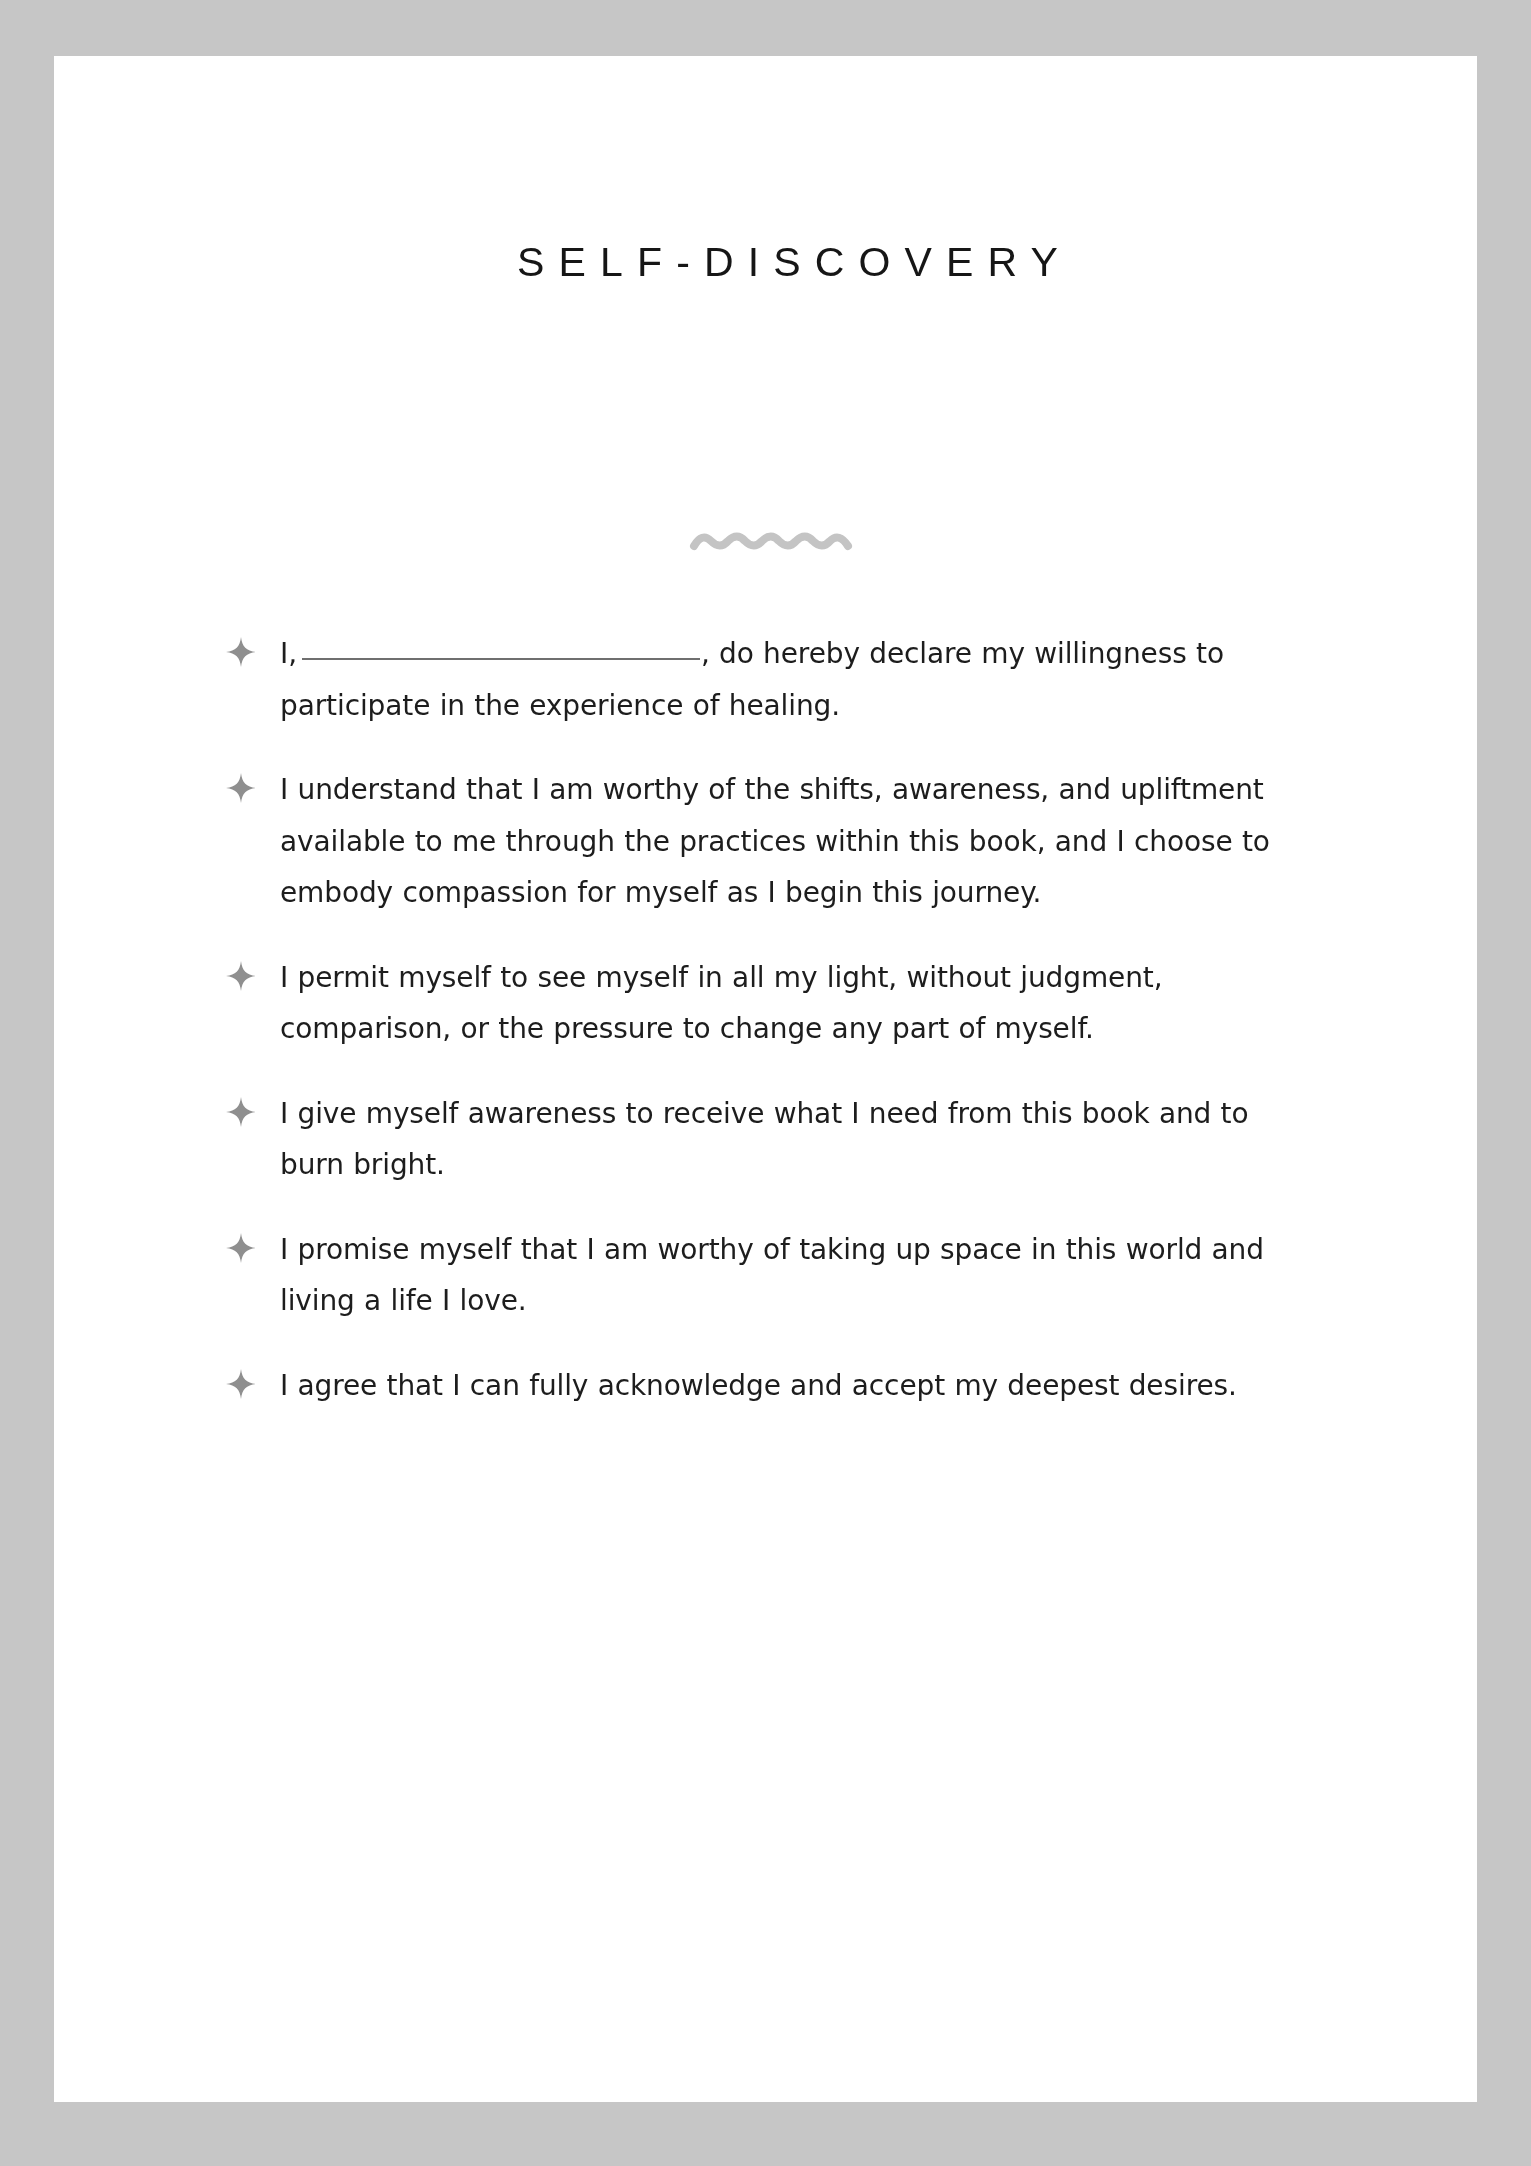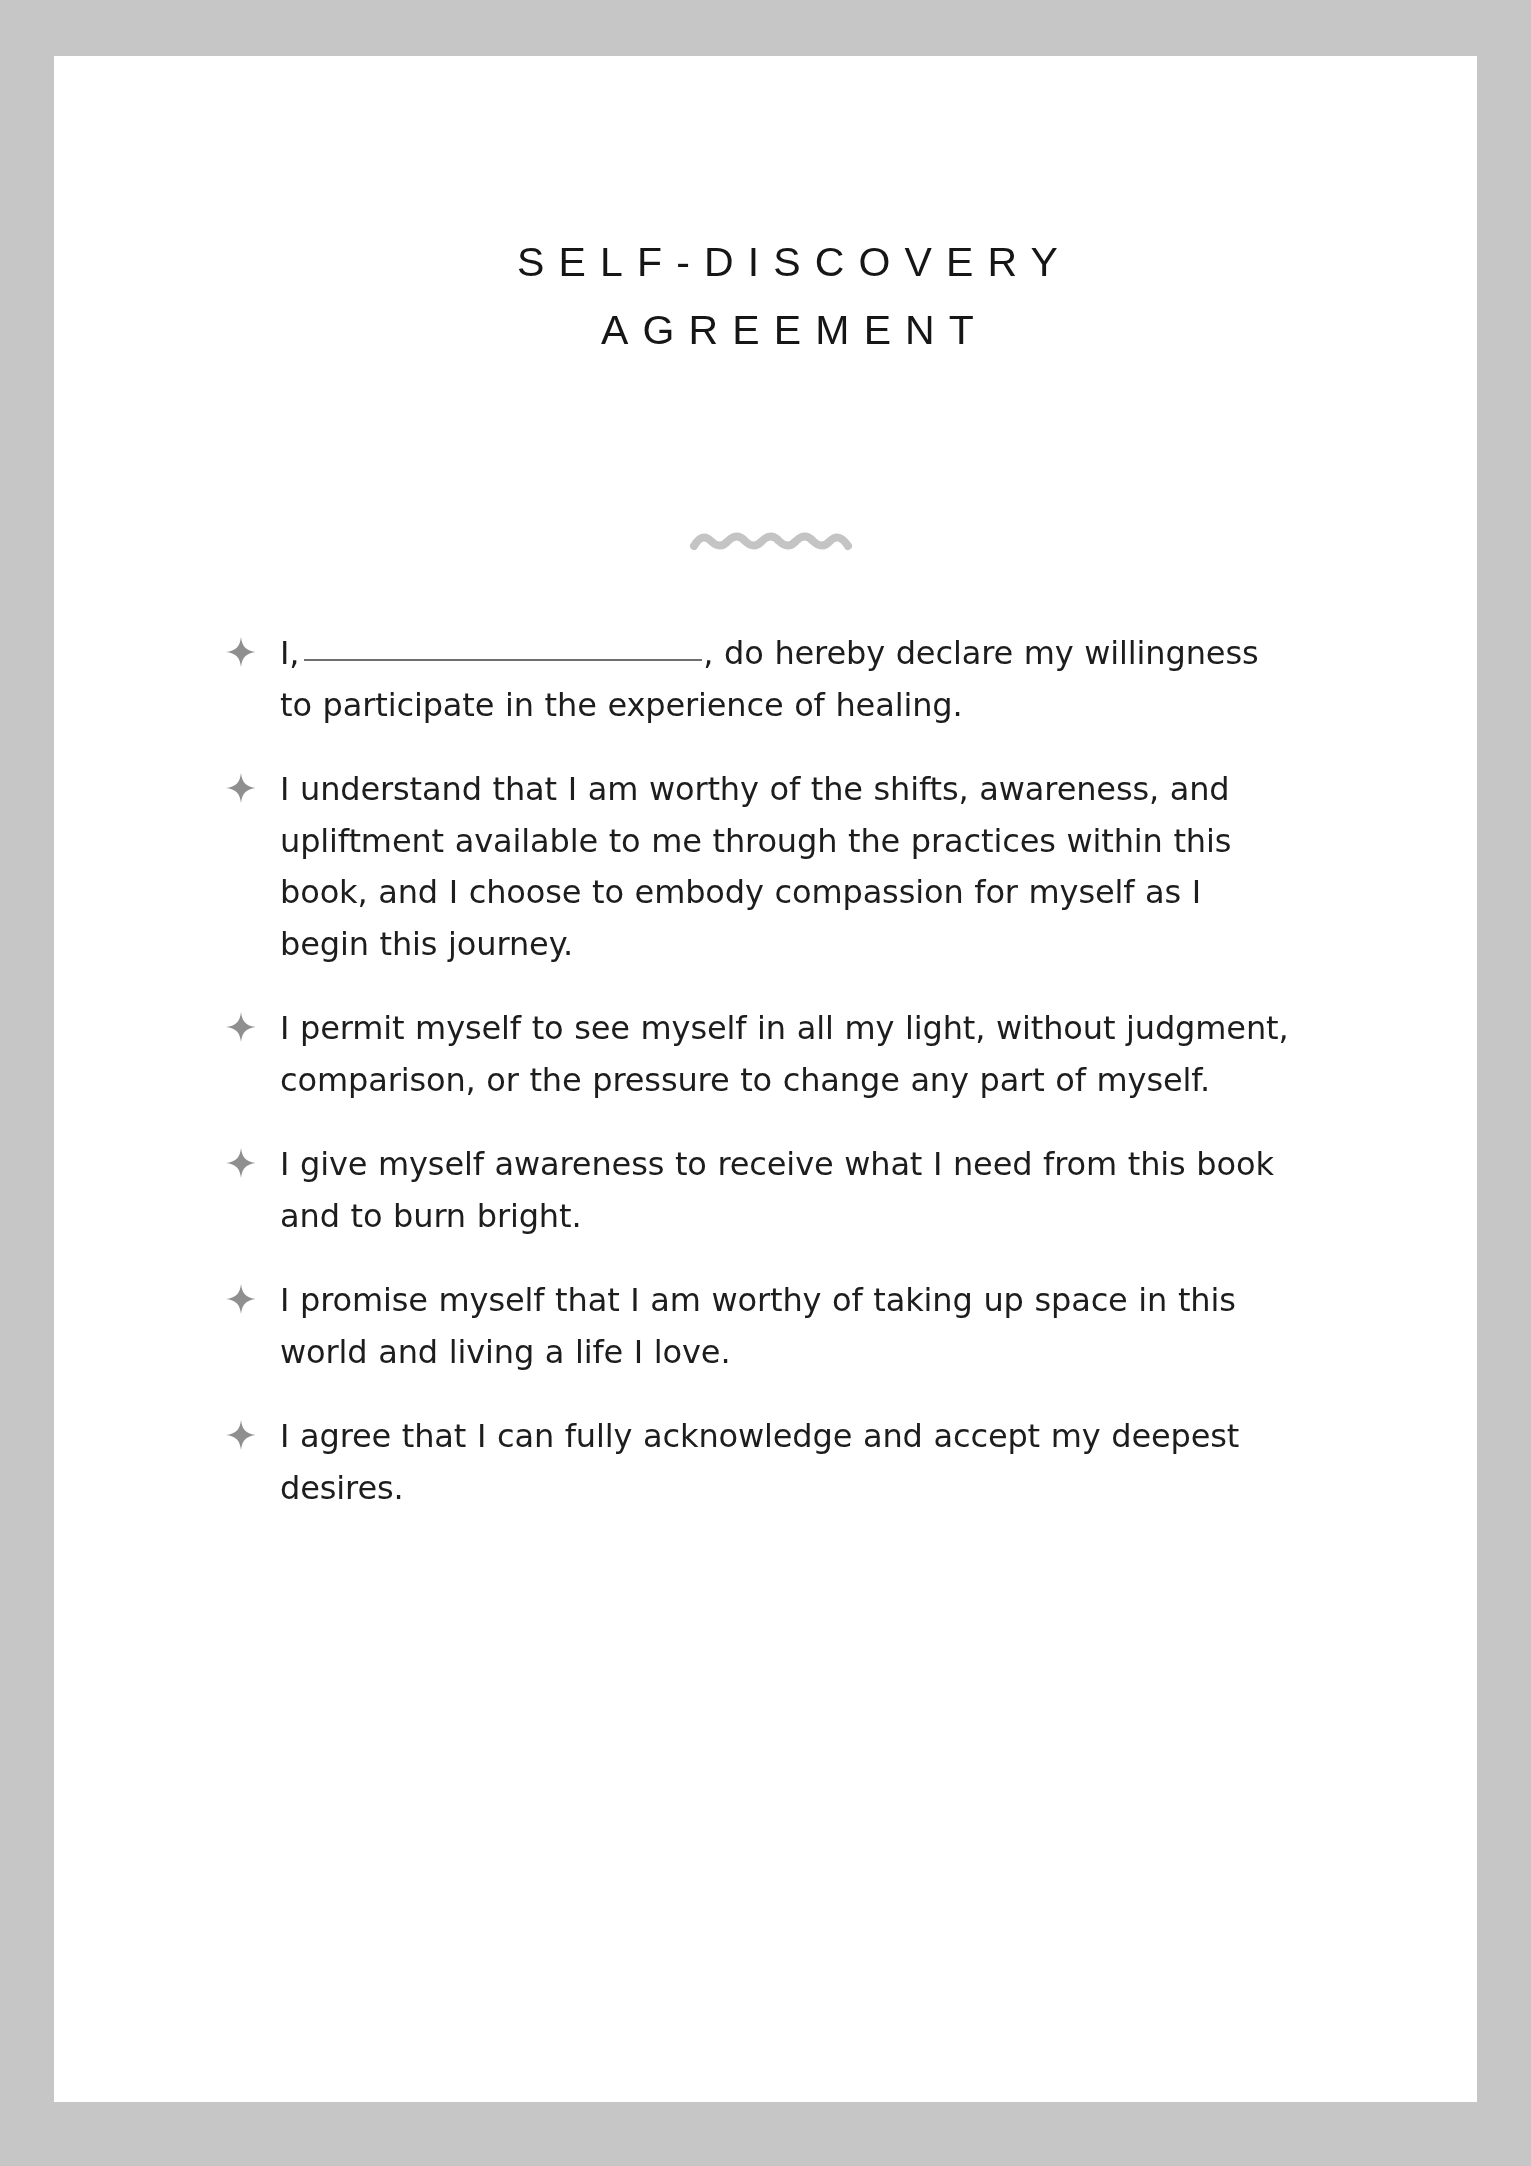--- a/index.html
+++ b/index.html
@@ -76,21 +76,21 @@
     position: absolute;
     left: 8px;
     top: 9px;
     width: 30px;
     height: 30px;
     display: block;
   }
 
   .item-text {
     font-family: "DejaVu Sans", sans-serif;
-    font-size: 32px;
+    font-size: 28px;
     font-weight: 400;
     color: #1d1d1d;
     line-height: 51.5px;
     letter-spacing: -0.004em;
     word-spacing: 0.02em;
     max-width: 1020px;
   }
 
   
   .blank-rule {
@@ -102,21 +102,20 @@
     margin: 0 1px 0 5px;
   }
 </style>
 </head>
 <body>
 
 <div class="page">
 
   <div class="title-block">
     <div class="title-line">SELF-DISCOVERY</div>
-    <div class="title-line">AGREEMENT</div>
   </div>
 
   <div class="divider">
     <svg width="176" height="40" viewBox="0 0 176 40">
       <path d="M6 24 Q 14 10 23 19 Q 32 28 40 19 Q 49 10 57 19 Q 66 28 74 19 Q 83 10 91 19 Q 100 28 108 19 Q 117 10 125 19 Q 134 28 142 19 Q 151 10 160 24" fill="none" stroke="#c4c4c4" stroke-width="8" stroke-linecap="round" stroke-linejoin="round"></path>
     </svg>
   </div>
 
   <div class="list">
 

